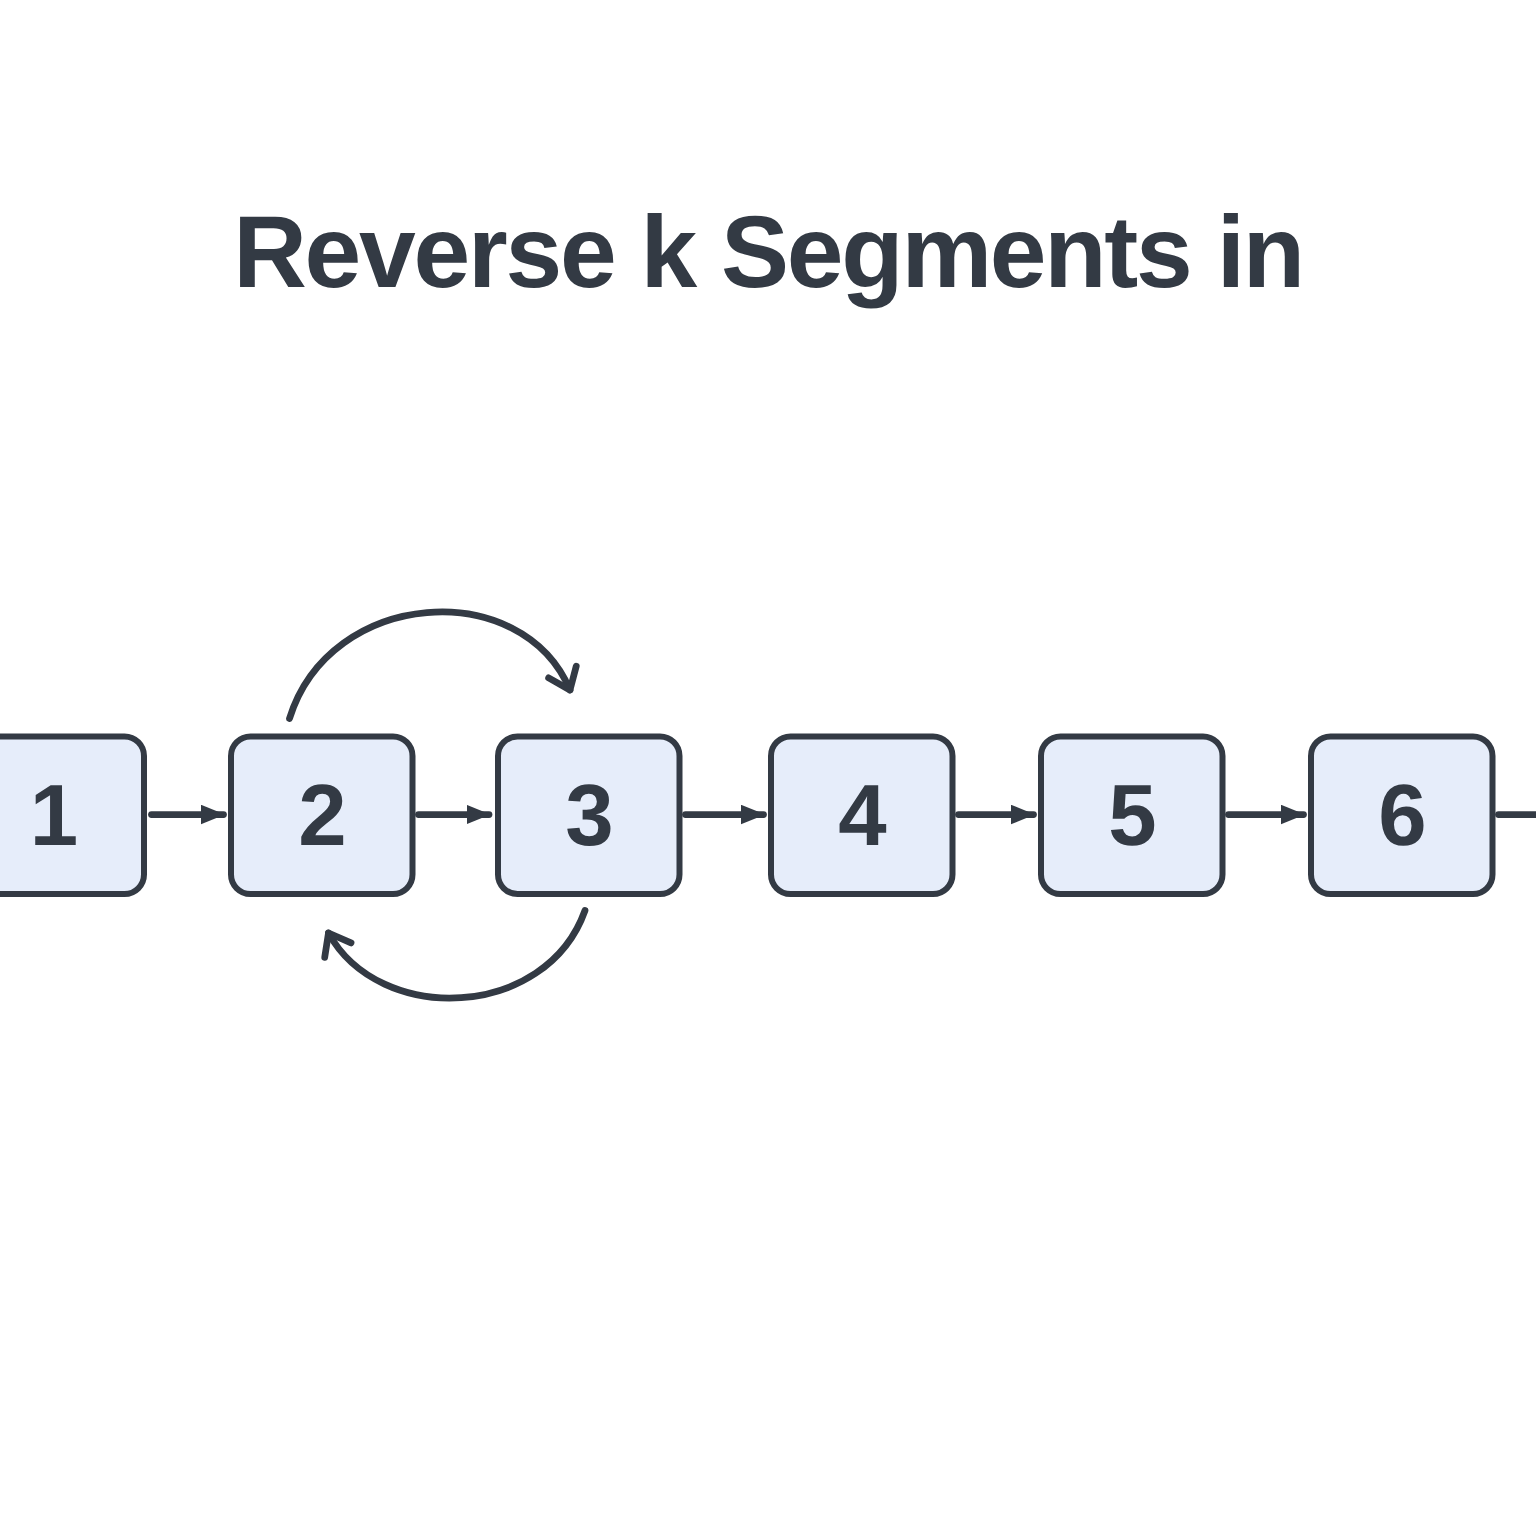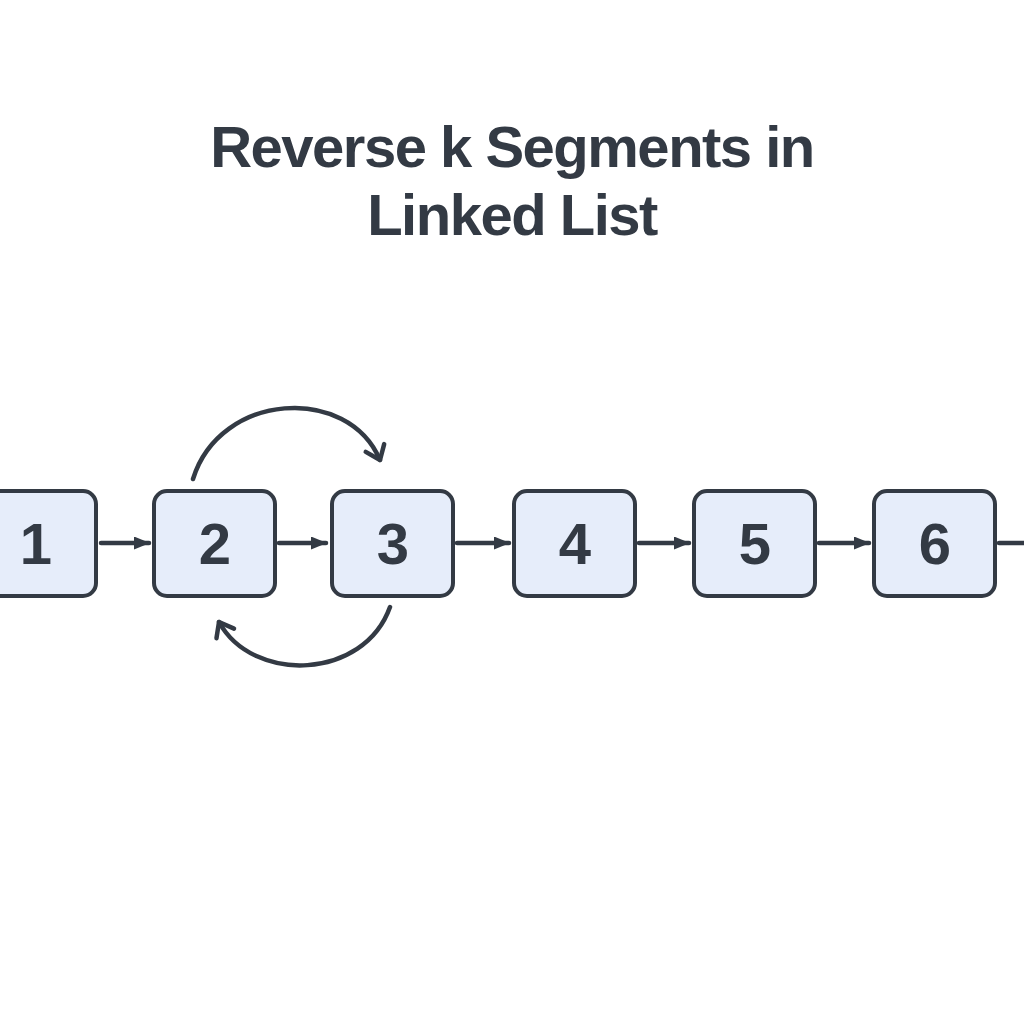--- a/index.html
+++ b/index.html
@@ -11,27 +11,27 @@
     width: 1024px;
     height: 1024px;
     background: var(--background, #ffffff);
     overflow: hidden;
     font-family: "Liberation Sans", sans-serif;
   }
 
   
   .title {
     position: absolute;
-    top: 113px;
+    top: 128px;
     left: 0;
     width: 100%;
     text-align: center;
     color: var(--stroke, #333a44);
     font-weight: bold;
-    font-size: 58px;
+    font-size: 68px;
     line-height: 1.18;
     letter-spacing: -1.5px;
     margin: 0;
     white-space: nowrap;
   }
   .title .line {
     display: block;
   }
 
   
@@ -88,21 +88,20 @@
     stroke-linejoin: round;
   }
 </style>
 </head>
 <body>
 
 <div class="canvas">
 
   <h1 class="title">
     <span class="line">Reverse k Segments in</span>
-    <span class="line">Linked List</span>
   </h1>
 
   <svg class="arrow-layer" viewBox="0 0 1024 1024" xmlns="http://www.w3.org/2000/svg">
     <defs>
       <marker id="tri" markerUnits="userSpaceOnUse" markerWidth="20" markerHeight="16" refX="15" refY="6.5" orient="auto">
         <path class="marker-head" d="M 0 0 L 16 6.5 L 0 13 Z"></path>
       </marker>
       <marker id="chev" markerUnits="userSpaceOnUse" markerWidth="28" markerHeight="28" refX="17" refY="13" orient="auto">
         <path class="marker-chevron" d="M 4 3 L 17 13 L 4 23"></path>
       </marker>

